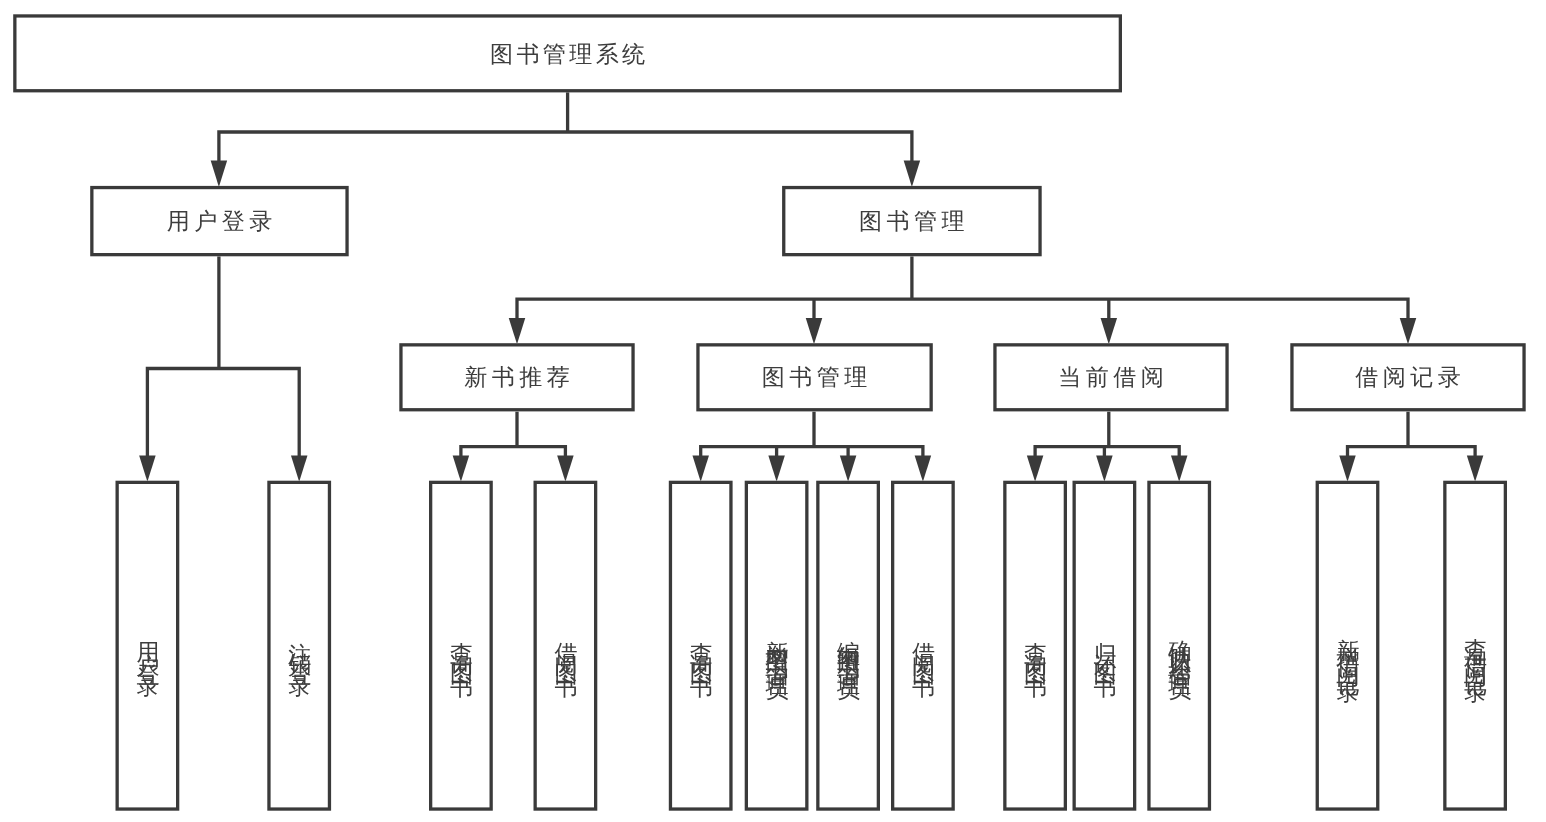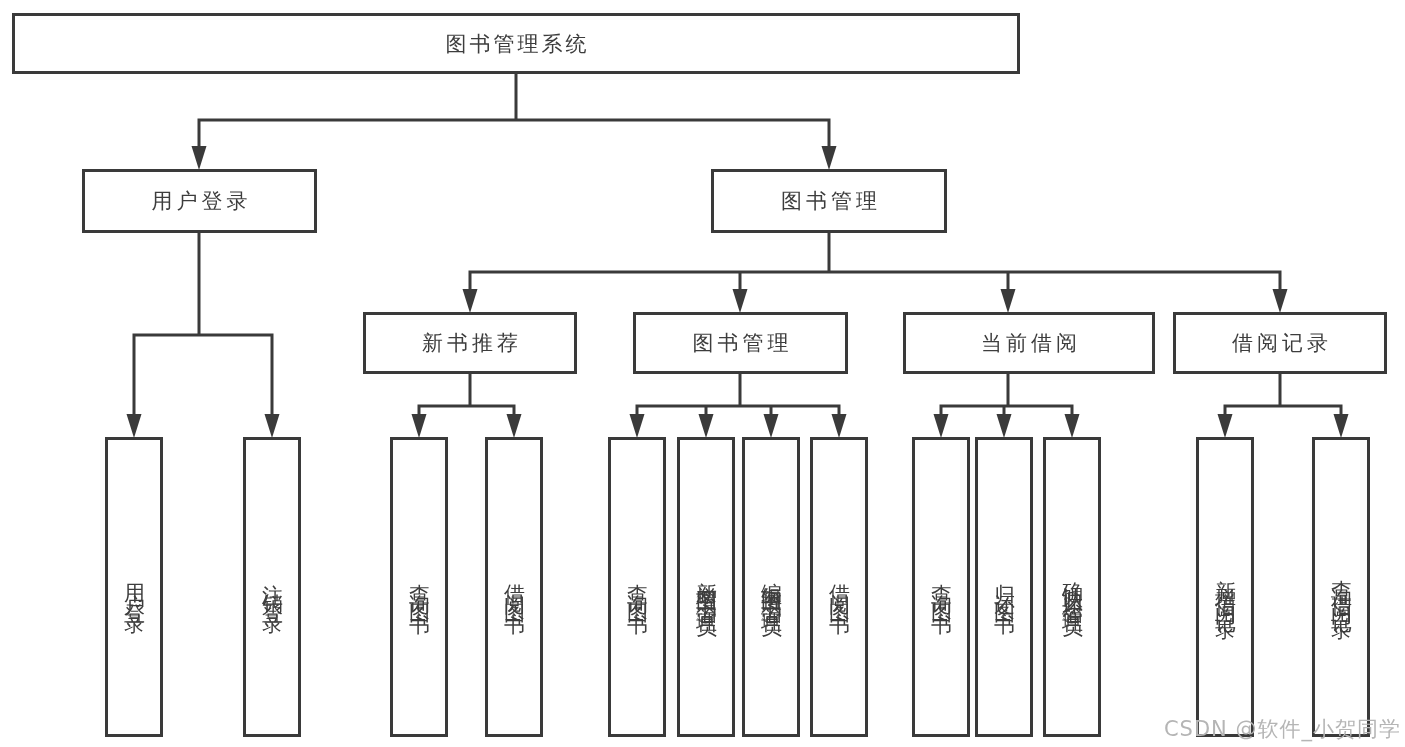--- a/index.html
+++ b/index.html
@@ -101,38 +101,38 @@
 
       <polygon points="933.5,414 948.5,414 941,438" fill="#3a3a3a"></polygon>
       <polygon points="996.5,414 1011.5,414 1004,438" fill="#3a3a3a"></polygon>
       <polygon points="1064.5,414 1079.5,414 1072,438" fill="#3a3a3a"></polygon>
 
       <polygon points="1217.5,414 1232.5,414 1225,438" fill="#3a3a3a"></polygon>
       <polygon points="1333.5,414 1348.5,414 1341,438" fill="#3a3a3a"></polygon>
     </g>
   </svg>
 
-  <div class="node root" style="left:12px;top:13px;width:1008px;height:61px;">
+  <div class="node root" style="left:12px;top:13px;width:1008px;height:71px;">
     <span class="hlabel">图书管理系统</span>
   </div>
 
   <div class="node" style="left:82px;top:169px;width:235px;height:64px;">
     <span class="hlabel">用户登录</span>
   </div>
   <div class="node" style="left:711px;top:169px;width:236px;height:64px;">
     <span class="hlabel">图书管理</span>
   </div>
 
   <div class="node" style="left:363px;top:312px;width:214px;height:62px;">
     <span class="hlabel">新书推荐</span>
   </div>
   <div class="node" style="left:633px;top:312px;width:215px;height:62px;">
     <span class="hlabel">图书管理</span>
   </div>
-  <div class="node" style="left:903px;top:312px;width:252px;height:62px;">
+  <div class="node" style="left:903px;top:312px;width:214px;height:62px;">
     <span class="hlabel">当前借阅</span>
   </div>
   <div class="node" style="left:1173px;top:312px;width:214px;height:62px;">
     <span class="hlabel">借阅记录</span>
   </div>
 
   <div class="node vbox" style="left:105px;">
     <span class="vlabel">用户登录</span>
   </div>
   <div class="node vbox" style="left:243px;">
@@ -169,15 +169,14 @@
     <span class="vlabel">确认归还（管理员）</span>
   </div>
 
   <div class="node vbox v6" style="left:1196px;">
     <span class="vlabel">新增借阅记录</span>
   </div>
   <div class="node vbox v6" style="left:1312px;">
     <span class="vlabel">查询借阅记录</span>
   </div>
 
-  <div id="watermark">CSDN @软件_小贺同学</div>
 
 </div>
 
 </body></html>

